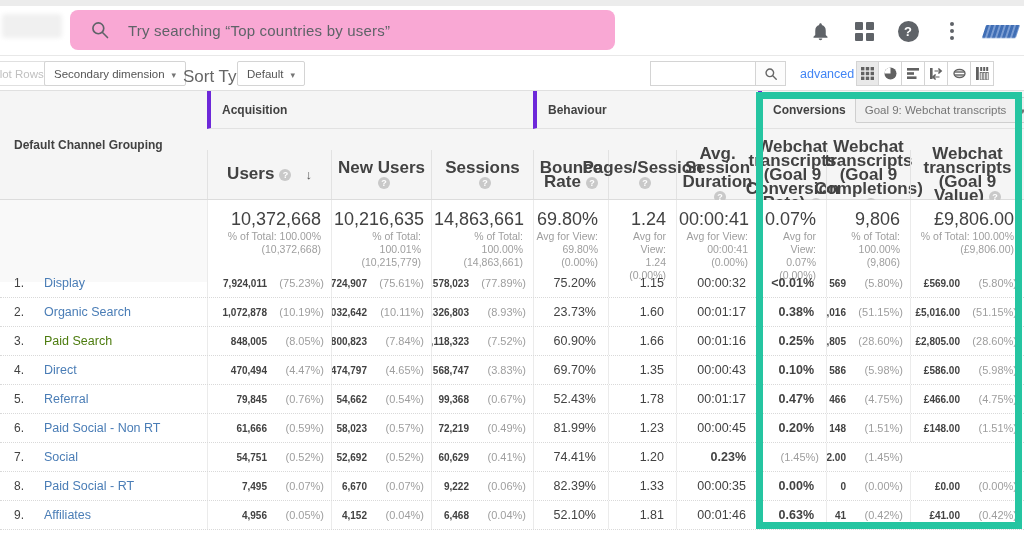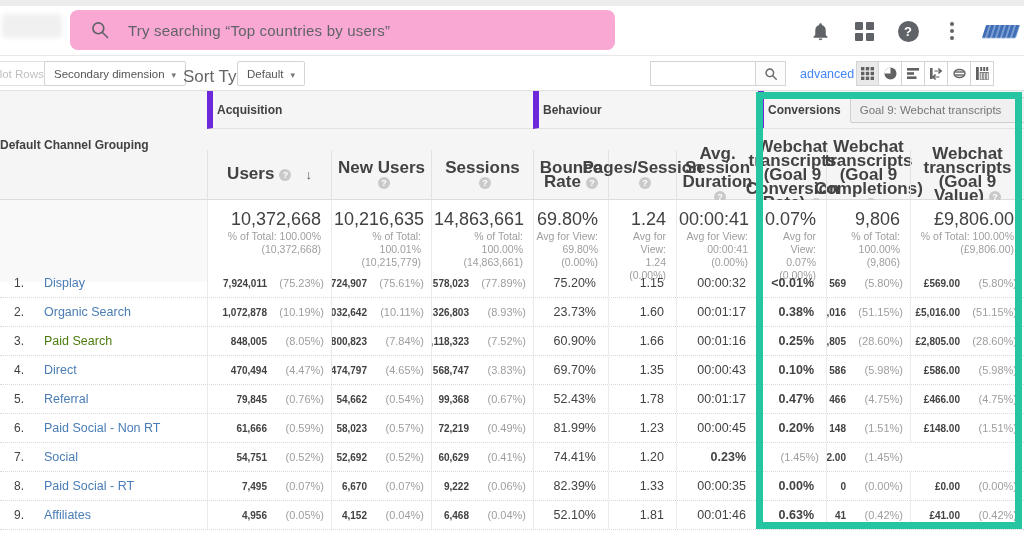--- a/index.html
+++ b/index.html
@@ -35,22 +35,22 @@
   .filter-go { position:absolute; left:755px; top:4px; width:31px; height:25px; border:1px solid #d4d4d4; background:#fcfcfc; display:flex; align-items:center; justify-content:center; cursor:pointer; }
   .advanced-link { position:absolute; left:800px; top:10px; font-size:12.5px; color:#4285f4; cursor:pointer; }
   .view-toggles { position:absolute; left:856px; top:4px; display:flex; }
   .toggle { width:23px; height:25px; border:1px solid #d4d4d4; border-left:none; background:#fff; display:flex; align-items:center; justify-content:center; cursor:pointer; }
   .toggle:first-child { border-left:1px solid #d4d4d4; background:#e9e9e9; }
 
   
   .ga-table { position:absolute; top:90px; left:0; width:1024px; border-top:1px solid #e0e0e0; }
   .grid { display:grid; grid-template-columns:207px 124px 100px 102px 75px 68px 82px 68px 84px 114px; }
   .ghead { grid-template-rows:38px 70px; background:#f5f5f5; border-bottom:1px solid #dcdcdc; }
-  .hlabel { grid-row:1/3; grid-column:1; display:flex; align-items:center; font-weight:bold; font-size:12px; color:#424242; }
-  .hgroup { grid-row:1; display:flex; align-items:center; padding-left:4px; font-weight:bold; font-size:12px; color:#424242; border-left:6px solid #6d28d9; border-bottom:1px solid #e2e2e2; }
+  .hlabel { grid-row:1/3; grid-column:1; display:flex; align-items:center; padding-left:14px; font-weight:bold; font-size:12px; color:#424242; }
+  .hgroup { grid-row:1; display:flex; align-items:center; padding-left:11px; font-weight:bold; font-size:12px; color:#424242; border-left:4px solid #6d28d9; border-bottom:1px solid #e2e2e2; }
   .g-acq { grid-column:2/5; }
   .g-beh { grid-column:5/8; }
   .g-conv { grid-column:8/11; gap:9px; }
   .goal-select { height:26px; background:#f0f0f0; border:1px solid #cfcfcf; border-radius:2px; display:flex; align-items:center; padding:0 9px; font-size:11.5px; font-weight:normal; color:#757575; gap:14px; cursor:pointer; white-space:nowrap; }
   .goal-select .caret::after { content:"▾"; font-size:9px; color:#757575; }
   .hcol { grid-row:2; display:flex; flex-direction:column; justify-content:center; align-items:center; text-align:center; font-weight:bold; font-size:17px; color:#424242; border-left:1px solid #e2e2e2; padding:2px 5px; line-height:14px; cursor:pointer;margin-top:21px; }
   .qm { display:inline-block; width:12px; height:12px; border-radius:50%; background:#c9c9c9; color:#fff; font-size:9px; font-weight:bold; line-height:12px; text-align:center; margin-left:5px; vertical-align:1px; }
   .qm::before { content:"?"; }
   .sort-arrow::after { content:"↓"; font-size:13px; font-weight:normal; color:#555; margin-left:14px; }
 

